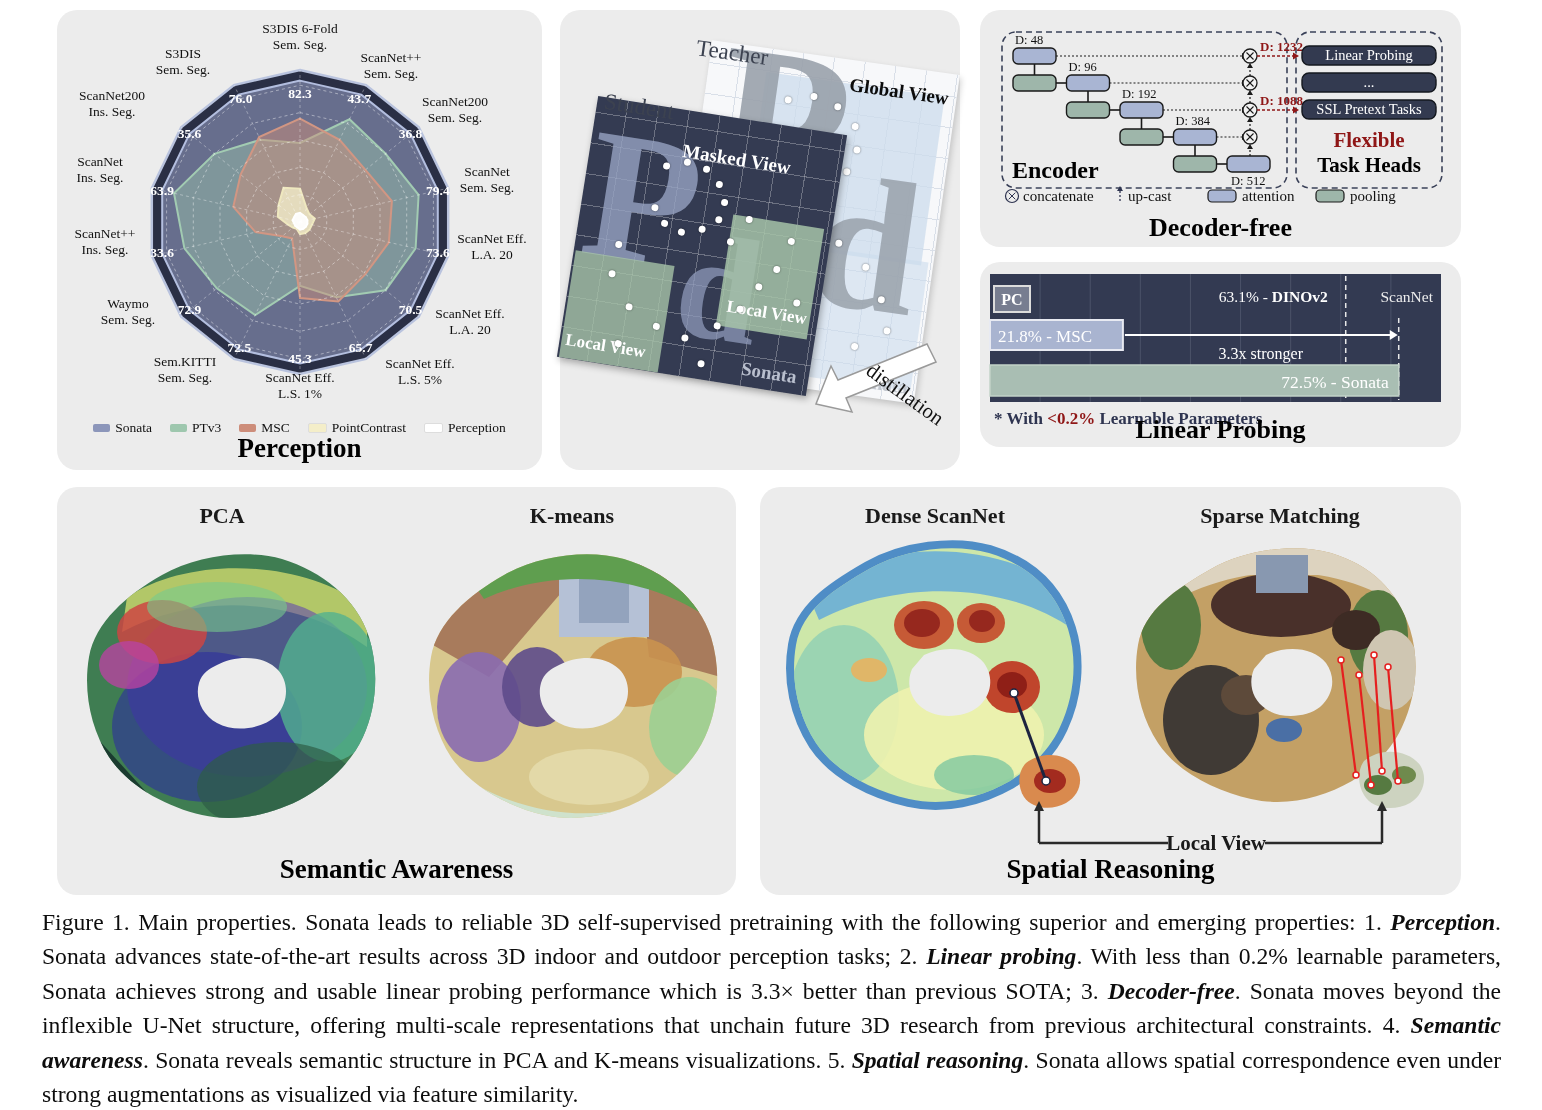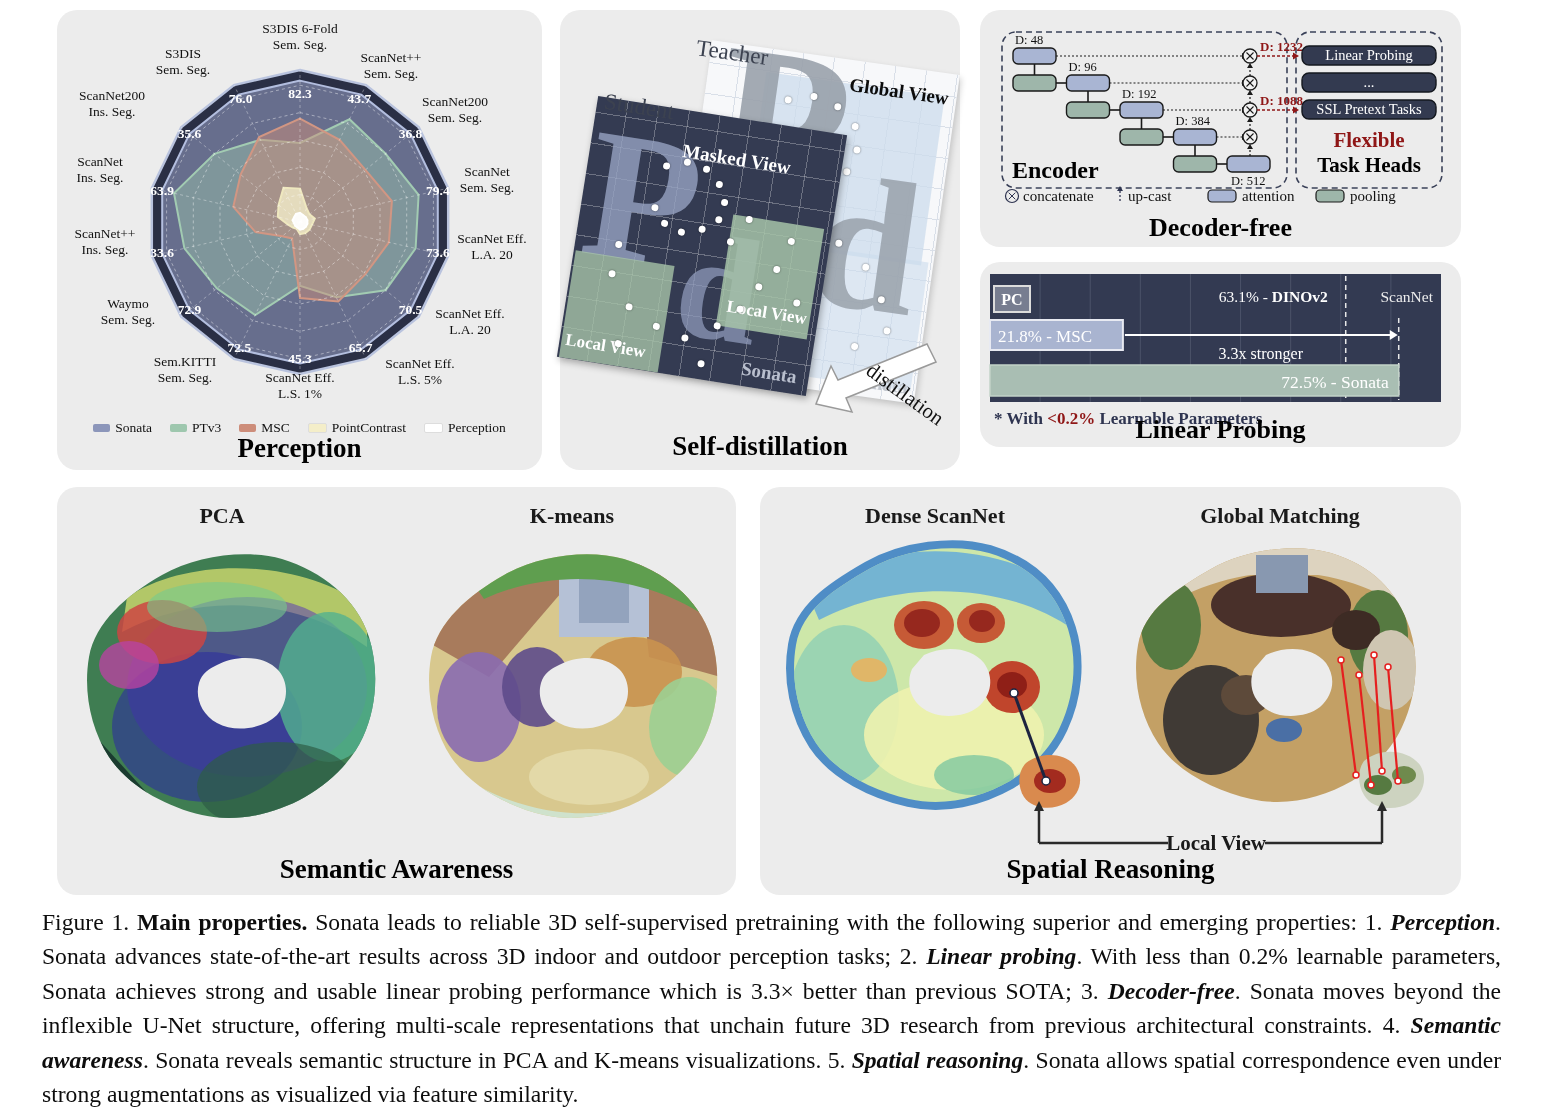--- a/index.html
+++ b/index.html
@@ -19,21 +19,21 @@
   .card-grid{position:absolute;inset:0;}
   .big-letter{position:absolute;font-family:"Liberation Serif",serif;font-weight:bold;line-height:1;}
   .patch{position:absolute;}
   .card-label{position:absolute;font-weight:bold;white-space:nowrap;}
   .dot{position:absolute;width:7px;height:7px;border-radius:50%;background:#fff;
        box-shadow:0 0 2px rgba(0,0,0,.55);}
   .rot-label{position:absolute;font-size:23px;color:#3c4250;white-space:nowrap;}
   
   #caption{position:absolute;left:42px;top:905px;width:1459px;font-size:23.6px;
            line-height:34.4px;color:#0d0d0d;text-align:justify;}
-  #caption .b{font-weight:bold;}
+  #caption .b{font-weight:normal;}
   #caption .bi{font-weight:bold;font-style:italic;}
   svg text{font-family:"Liberation Serif",serif;}
 </style>
 </head>
 <body>
 
 <div id="page">
 
   <section class="panel" style="left:57px;top:10px;width:485px;height:460px;">
     <svg id="radar-svg" width="485" height="408" style="position:absolute;left:0;top:0;">
@@ -192,21 +192,20 @@
     </div>
 
     <div class="rot-label" style="left:136px;top:30px;transform:rotate(8deg);">Teacher</div>
     <div class="rot-label" style="left:44px;top:84px;transform:rotate(9deg);">Student</div>
 
     <svg width="150" height="92" style="position:absolute;left:246px;top:328px;">
       <path d="M10,66 L46,74 L40,60 L130,24 L121,6 L32,42 L25,28 Z" fill="#ffffff" stroke="#9a9a9a" stroke-width="1.5"></path>
     </svg>
     <div class="rot-label" style="left:300px;top:372px;transform:rotate(36deg);font-size:21px;color:#111;">distillation</div>
 
-    <div class="panel-title" style="bottom:8px;">Self-distillation</div>
   </section>
 
   <section class="panel" style="left:980px;top:10px;width:481px;height:237px;">
     <svg id="decoder-svg" width="481" height="200" style="position:absolute;left:0;top:0;">
         <rect x="22" y="22" width="285" height="156" rx="14" fill="none" stroke="#3a4158" stroke-width="1.6" stroke-dasharray="6 4"></rect>
         <rect x="316" y="22" width="146" height="156" rx="14" fill="none" stroke="#3a4158" stroke-width="1.6" stroke-dasharray="6 4"></rect>
         <rect x="33" y="38" width="43" height="16" rx="5" fill="#a9b5d3" stroke="#1a1a1a" stroke-width="1.4"></rect>
         <text x="35" y="34" font-size="12.5" fill="#111">D: 48</text>
         <line x1="76" y1="46" x2="262" y2="46" stroke="#1a1a1a" stroke-width="1.2" stroke-dasharray="2 2"></line>
         <path d="M262,43 L268,46 L262,49 Z" fill="#1a1a1a"></path>
@@ -361,21 +360,21 @@
         <ellipse cx="180" cy="240" rx="60" ry="28" fill="#e3d9a8"></ellipse>
       </g>
       <path d="M150,128 C168,118 196,118 210,132 C222,144 222,164 210,178 C196,192 168,196 150,186 C134,177 128,160 132,146 C135,136 142,132 150,128 Z" fill="#ececec"></path>
     </svg>
 
     <div class="panel-title" style="bottom:10px;">Semantic Awareness</div>
   </section>
 
   <section class="panel" style="left:760px;top:487px;width:701px;height:408px;">
     <div class="sub-label" style="left:175px;top:16px;">Dense ScanNet</div>
-    <div class="sub-label" style="left:520px;top:16px;">Global Matching</div>
+    <div class="sub-label" style="left:520px;top:16px;">Sparse Matching</div>
 
     <svg width="330" height="300" viewBox="0 0 330 300" style="position:absolute;left:14px;top:48px;">
       <defs>
           <clipPath id="clipC">
             <path d="M95,34 C130,14 180,8 215,18 C255,30 282,56 294,94 C304,126 300,162 286,192 C276,214 258,232 236,246 C206,263 170,272 135,264 C100,256 62,238 42,208 C24,180 16,145 22,110 C28,75 60,54 95,34 Z"></path>
           </clipPath>
         </defs>
       <path d="M95,34 C130,14 180,8 215,18 C255,30 282,56 294,94 C304,126 300,162 286,192 C276,214 258,232 236,246 C206,263 170,272 135,264 C100,256 62,238 42,208 C24,180 16,145 22,110 C28,75 60,54 95,34 Z" fill="none" stroke="#4f8dc6" stroke-width="16"></path>
       <g clip-path="url(#clipC)">
         <rect x="0" y="0" width="330" height="300" fill="#cde7a9"></rect>

